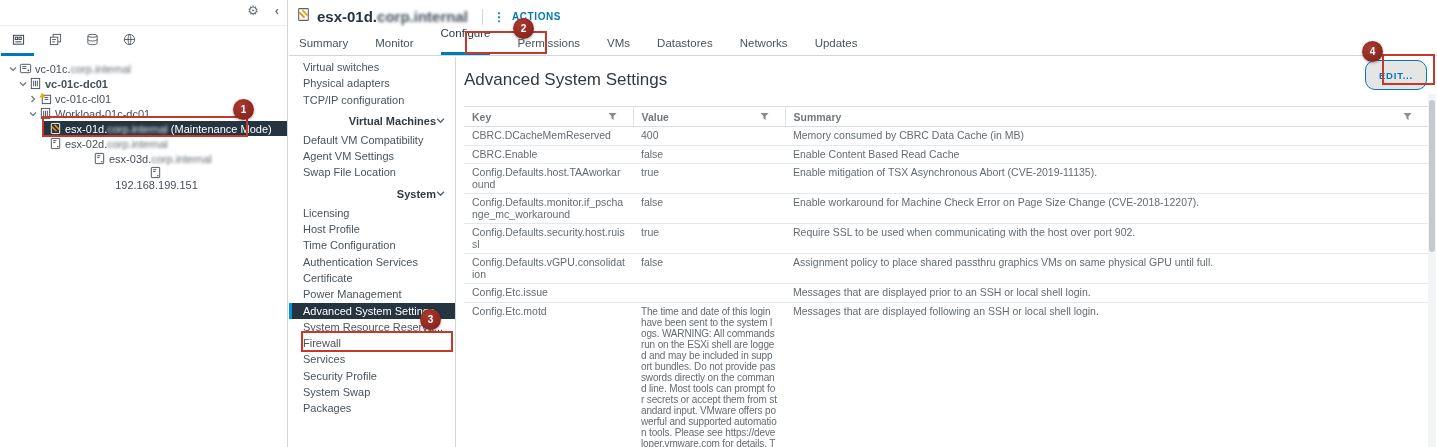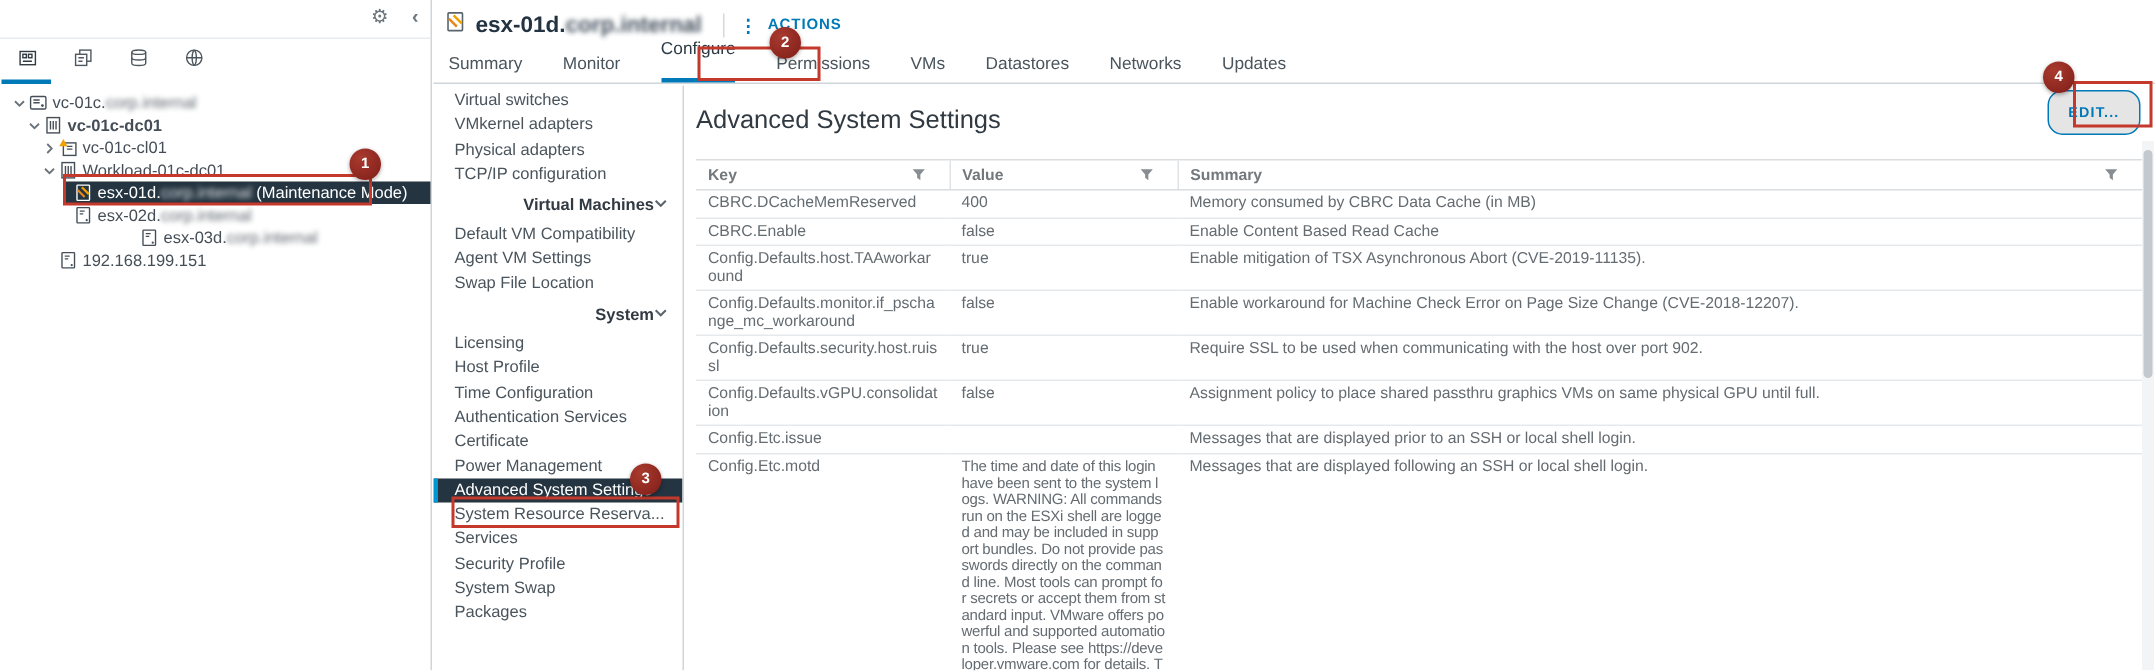--- a/index.html
+++ b/index.html
@@ -213,21 +213,21 @@
           <span class="ticon">
             <svg width="13" height="13" viewBox="0 0 14 14" fill="none" stroke="currentColor" stroke-width="1">
               <rect x="2.5" y="1.5" width="9" height="11" rx="0.5"></rect>
               <line x1="4.5" y1="4" x2="8" y2="4"></line>
               <line x1="4.5" y1="6" x2="7" y2="6"></line>
               <circle cx="9.5" cy="10.5" r="0.8" fill="currentColor" stroke="none"></circle>
             </svg>
           </span>
           <span class="tlabel"><span>esx-03d.</span><span class="blur">corp.internal</span></span>
         </div>
-        <div class="tree-row" style="padding-left: 26px;">
+        <div class="tree-row" style="padding-left: 26px; flex-direction: column;">
           <span class="caret"></span>
           <span class="ticon">
             <svg width="13" height="13" viewBox="0 0 14 14" fill="none" stroke="currentColor" stroke-width="1">
               <rect x="2.5" y="1.5" width="9" height="11" rx="0.5"></rect>
               <line x1="4.5" y1="4" x2="8" y2="4"></line>
               <line x1="4.5" y1="6" x2="7" y2="6"></line>
               <circle cx="9.5" cy="10.5" r="0.8" fill="currentColor" stroke="none"></circle>
             </svg>
           </span>
           <span class="tlabel"><span>192.168.199.151</span></span>
@@ -253,21 +253,20 @@
         <div class="tab active">Configure</div>
         <div class="tab">Permissions</div>
         <div class="tab">VMs</div>
         <div class="tab">Datastores</div>
         <div class="tab">Networks</div>
         <div class="tab">Updates</div>
       </div>
     <div class="body">
       <div class="cfg-nav">
           <div class="nav-item">Virtual switches</div>
-          <div class="nav-item">VMkernel adapters</div>
           <div class="nav-item">Physical adapters</div>
           <div class="nav-item">TCP/IP configuration</div>
           <div class="nav-header">
             <span>Virtual Machines</span>
             <span><svg width="9" height="9" viewBox="0 0 8 8" fill="none" stroke="#5a646c" stroke-width="1.2">
                 <path d="M1 2.5l3 3 3-3"></path>
               </svg></span>
           </div>
           <div class="nav-item">Default VM Compatibility</div>
           <div class="nav-item">Agent VM Settings</div>
@@ -279,20 +278,21 @@
               </svg></span>
           </div>
           <div class="nav-item">Licensing</div>
           <div class="nav-item">Host Profile</div>
           <div class="nav-item">Time Configuration</div>
           <div class="nav-item">Authentication Services</div>
           <div class="nav-item">Certificate</div>
           <div class="nav-item">Power Management</div>
           <div class="nav-item active">Advanced System Settings</div>
           <div class="nav-item">System Resource Reserva...</div>
+          <div class="nav-item">Firewall</div>
           <div class="nav-item">Services</div>
           <div class="nav-item">Security Profile</div>
           <div class="nav-item">System Swap</div>
           <div class="nav-item">Packages</div>
         </div>
       <div class="content">
         <div class="page-title">Advanced System Settings</div>
         <button class="edit-btn">EDIT...</button>
         <table>
           <colgroup>

